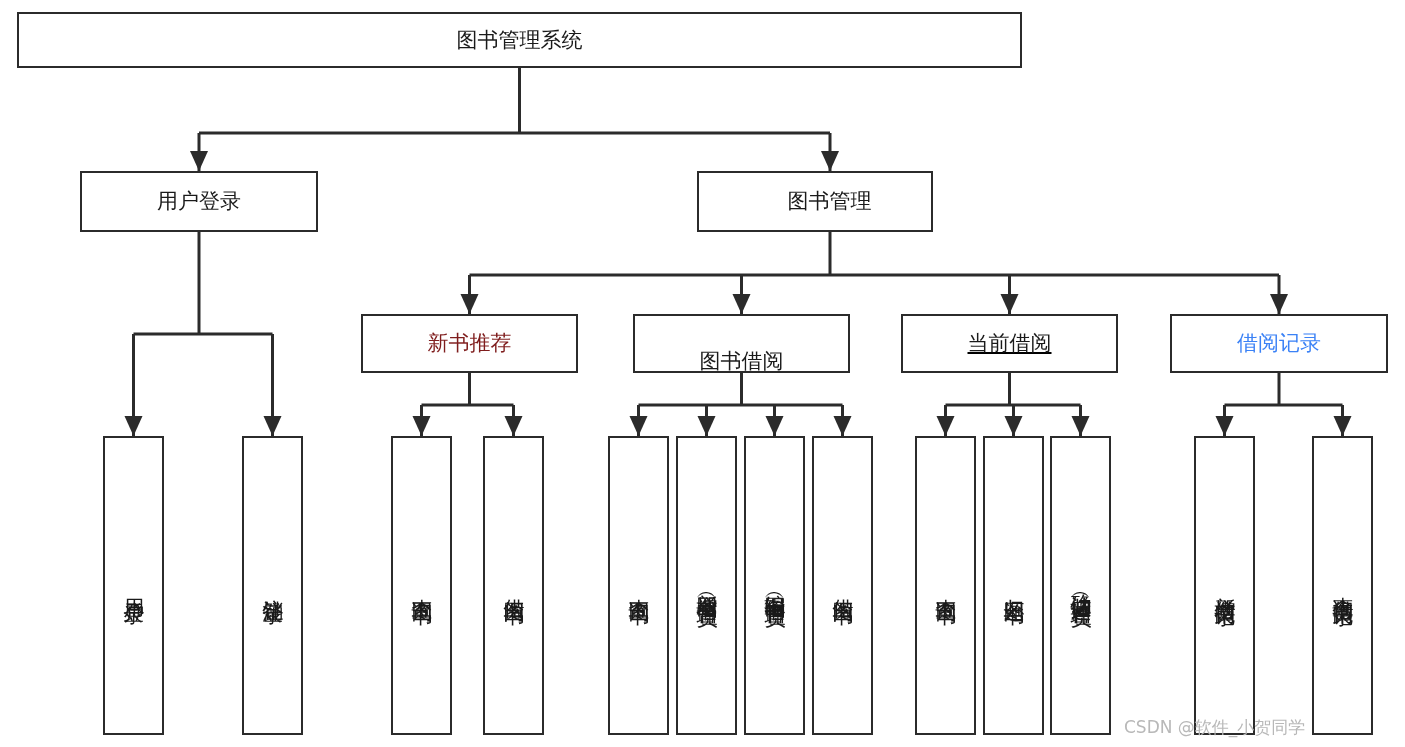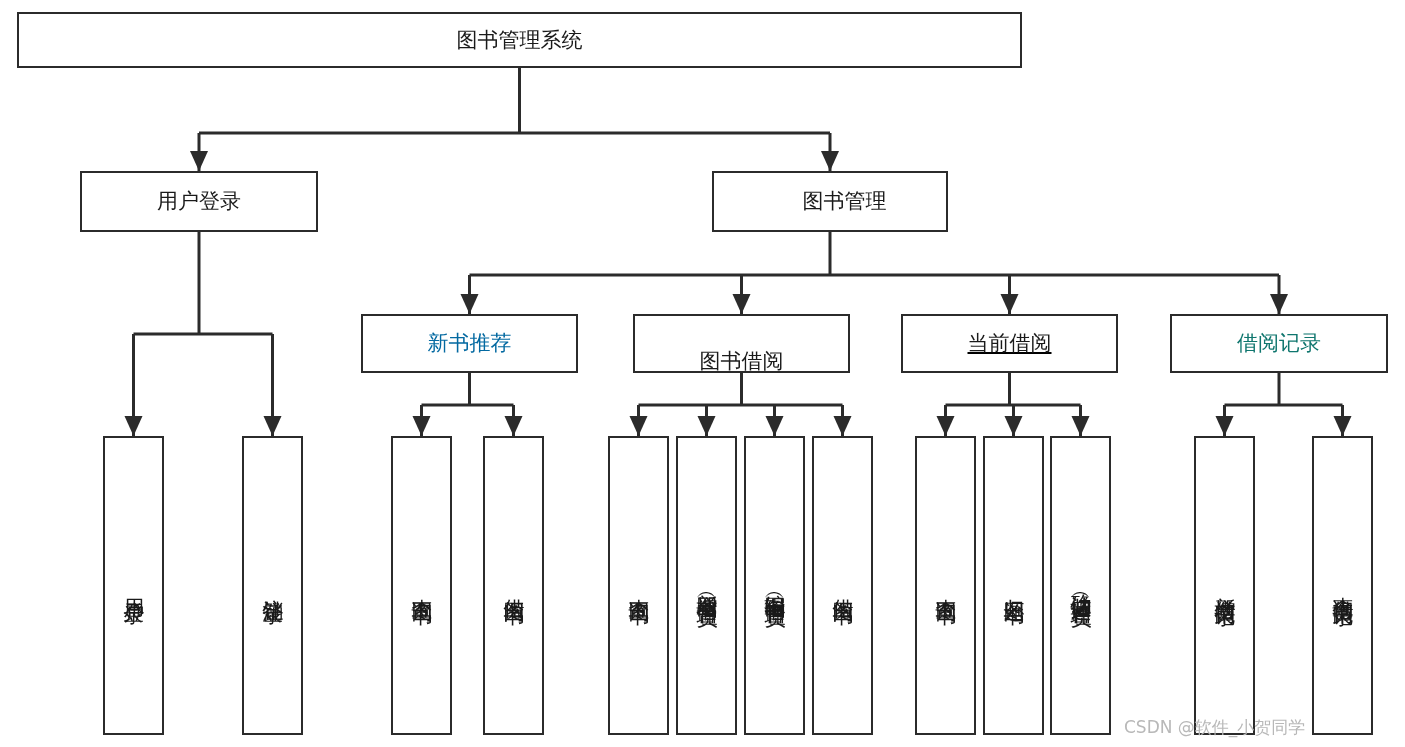--- a/index.html
+++ b/index.html
@@ -120,34 +120,34 @@
         <polygon points="1333.5,416 1351.5,416 1342.5,436" fill="#2b2b2b"></polygon>
       </g>
   </svg>
   <div id="nodes-layer">
       <div class="node-box horizontal" style="left: 17px; top: 12px; width: 1005px; height: 56px; border-color: rgb(43, 43, 43); background: rgb(255, 255, 255); justify-content: center;">
         <span class="node-label" style="color: rgb(26, 26, 26);">图书管理系统</span>
       </div>
       <div class="node-box horizontal" style="left: 80px; top: 171px; width: 238px; height: 61px; border-color: rgb(43, 43, 43); background: rgb(255, 255, 255);">
         <span class="node-label" style="color: rgb(26, 26, 26);">用户登录</span>
       </div>
-      <div class="node-box horizontal" style="left: 712px; top: 171px; width: 236px; height: 61px; border-color: rgb(43, 43, 43); background: rgb(255, 255, 255); padding-left: 29px;">
+      <div class="node-box horizontal" style="left: 697px; top: 171px; width: 236px; height: 61px; border-color: rgb(43, 43, 43); background: rgb(255, 255, 255); padding-left: 29px;">
         <span class="node-label" style="color: rgb(26, 26, 26);">图书管理</span>
       </div>
       <div class="node-box horizontal" style="left: 361px; top: 314px; width: 217px; height: 59px; border-color: rgb(43, 43, 43); background: rgb(255, 255, 255);">
-        <span class="node-label" style="color: #0369a1;">新书推荐</span>
+        <span class="node-label" style="color: #7f1d1d;">新书推荐</span>
       </div>
       <div class="node-box horizontal" style="left: 633px; top: 314px; width: 217px; height: 59px; border-color: rgb(43, 43, 43); background: rgb(255, 255, 255);">
         <span class="node-label" style="color: rgb(26, 26, 26); margin-top: 36px;">图书借阅</span>
       </div>
       <div class="node-box horizontal" style="left: 901px; top: 314px; width: 217px; height: 59px; border-color: rgb(43, 43, 43); background: rgb(255, 255, 255); text-decoration: underline;">
         <span class="node-label" style="color: rgb(26, 26, 26);">当前借阅</span>
       </div>
       <div class="node-box horizontal" style="left: 1170px; top: 314px; width: 218px; height: 59px; border-color: rgb(43, 43, 43); background: rgb(255, 255, 255);">
-        <span class="node-label" style="color: #0f766e;">借阅记录</span>
+        <span class="node-label" style="color: #3b82f6;">借阅记录</span>
       </div>
       <div class="node-box vertical" style="left: 103px; top: 436px; width: 61px; height: 299px; border-color: rgb(43, 43, 43); background: rgb(255, 255, 255);">
         <span class="node-label" style="color: rgb(26, 26, 26);">用户登录</span>
       </div>
       <div class="node-box vertical" style="left: 242px; top: 436px; width: 61px; height: 299px; border-color: rgb(43, 43, 43); background: rgb(255, 255, 255);">
         <span class="node-label" style="color: rgb(26, 26, 26);">注销登录</span>
       </div>
       <div class="node-box vertical" style="left: 391px; top: 436px; width: 61px; height: 299px; border-color: rgb(43, 43, 43); background: rgb(255, 255, 255);">
         <span class="node-label" style="color: rgb(26, 26, 26);">查询图书</span>
       </div>

